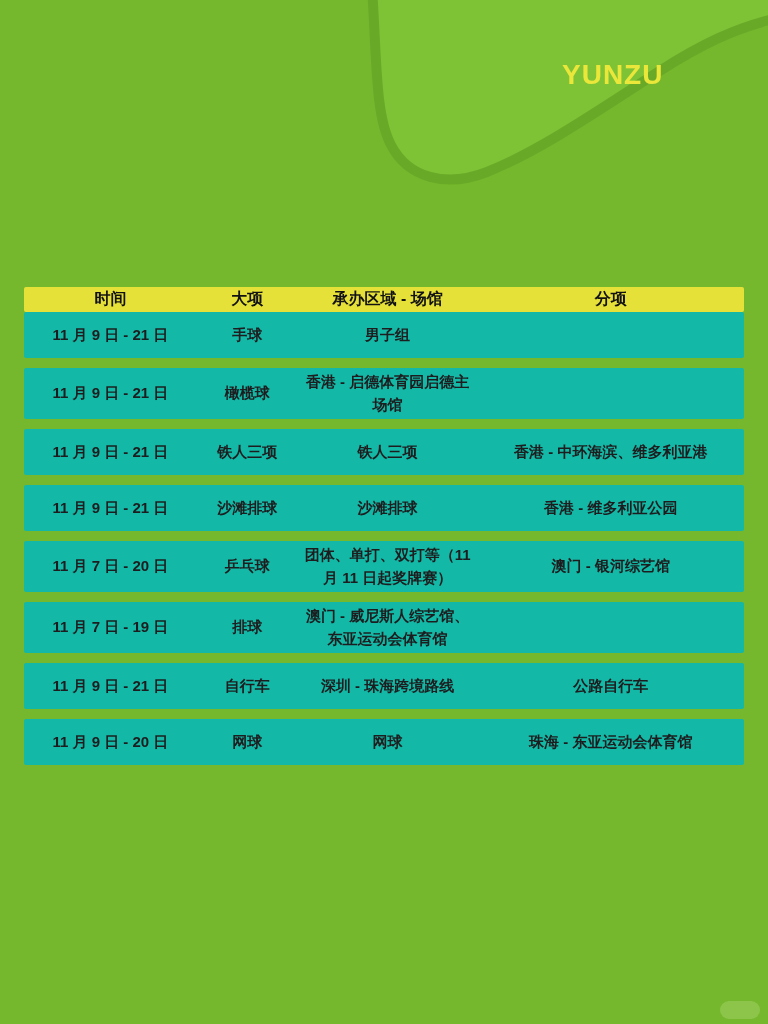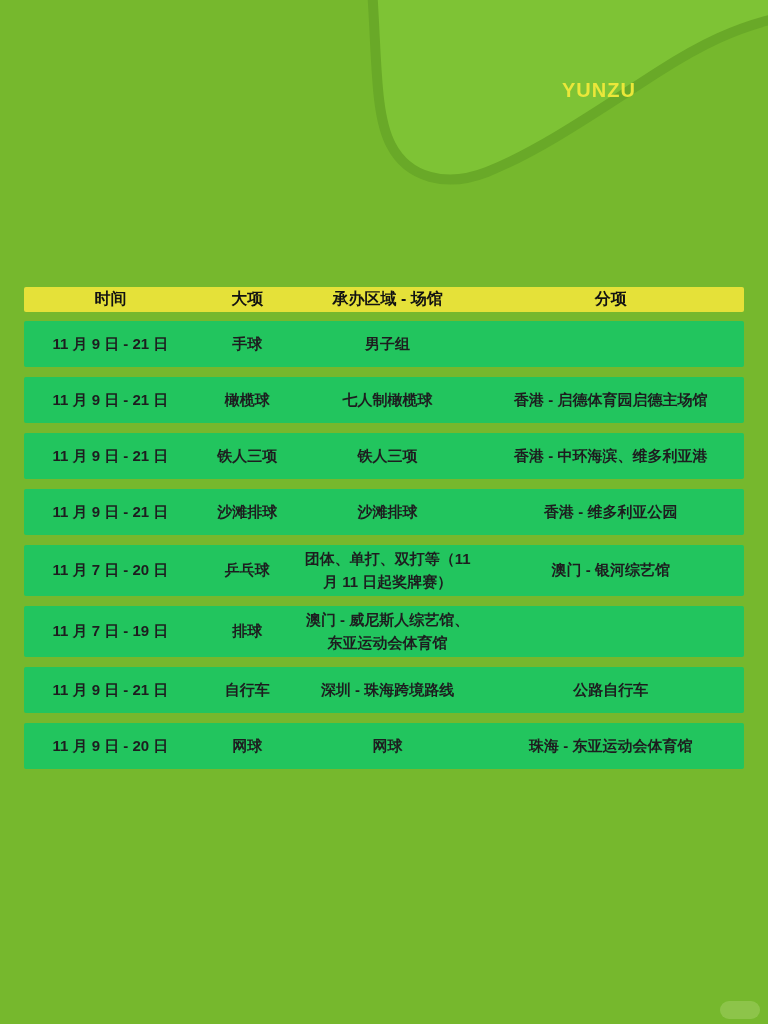--- a/index.html
+++ b/index.html
@@ -10,50 +10,48 @@
     overflow:hidden;
     font-family:"Liberation Sans","DejaVu Sans",sans-serif;
   }
   .bg-decor{
     position:absolute;left:0;top:0;width:768px;height:1024px;
     pointer-events:none;
   }
   .logo{
     position:absolute;left:562px;top:60px;
     font-weight:800;
-    font-size:20px;
+    font-size:28px;
     line-height:1.04;
     letter-spacing:1px;
     color:#eae73a;
     white-space:nowrap;
-    margin-top:20px;
   }
   .schedule{
     position:absolute;left:24px;top:287px;width:720px;
   }
   .grid4{
     display:grid;
     grid-template-columns:24% 14% 25% 37%;
     align-items:center;
   }
   .table-header{
     background:#e5e139;
     min-height:23px;
     border-radius:2px;
-    margin-bottom:9px;
   }
   .table-header .cell{
     font-size:16px;
     font-weight:bold;
     color:#121212;
     text-align:center;
     padding:2px 2px;
   }
   .row{
-    background:#22c55e;
+    background:#14b8a6;
     min-height:46px;
     border-radius:2px;
     margin-bottom:10px;
   }
   .row .cell{
     font-size:15px;
     font-weight:bold;
     color:#1d1d1f;
     text-align:center;
     line-height:1.5;
@@ -91,21 +89,20 @@
 
   <div class="row grid4">
     <div class="cell">11 月 9 日 - 21 日</div>
     <div class="cell">手球</div>
     <div class="cell">男子组</div>
   </div>
 
   <div class="row grid4">
     <div class="cell">11 月 9 日 - 21 日</div>
     <div class="cell">橄榄球</div>
-    <div class="cell">七人制橄榄球</div>
     <div class="cell">香港 - 启德体育园启德主场馆</div>
   </div>
 
   <div class="row grid4">
     <div class="cell">11 月 9 日 - 21 日</div>
     <div class="cell">铁人三项</div>
     <div class="cell">铁人三项</div>
     <div class="cell">香港 - 中环海滨、维多利亚港</div>
   </div>
 

